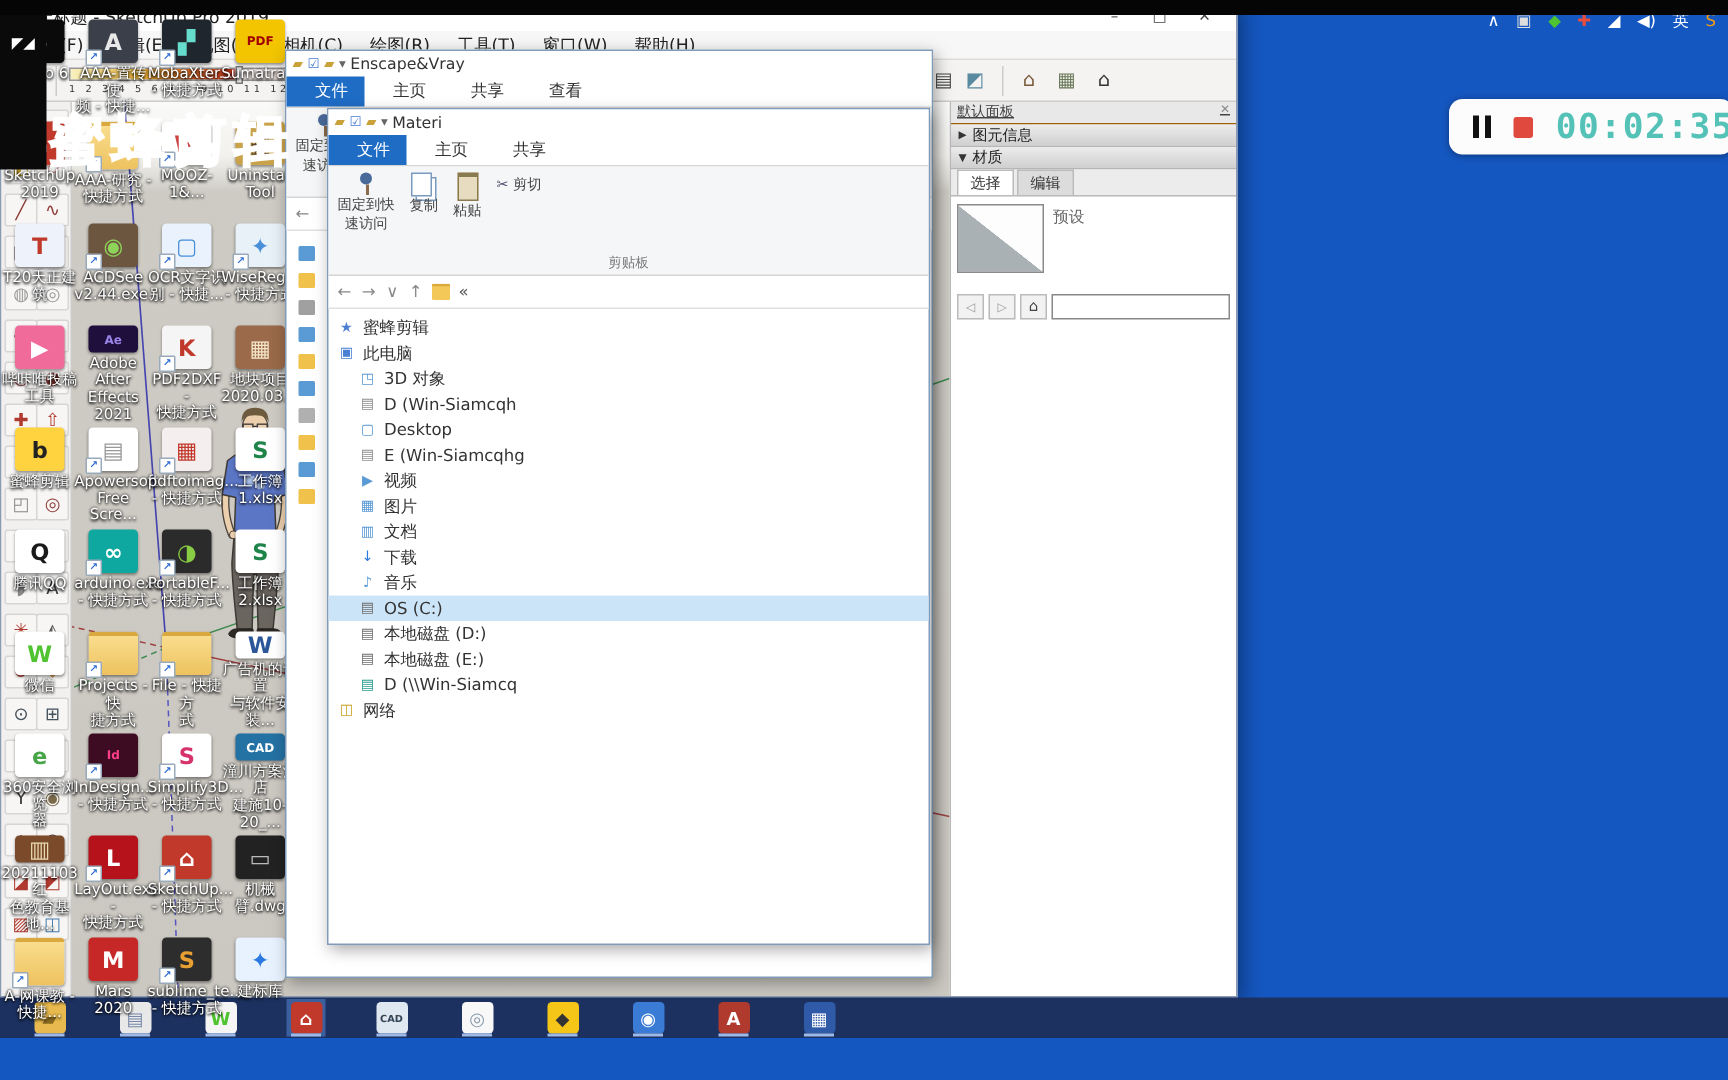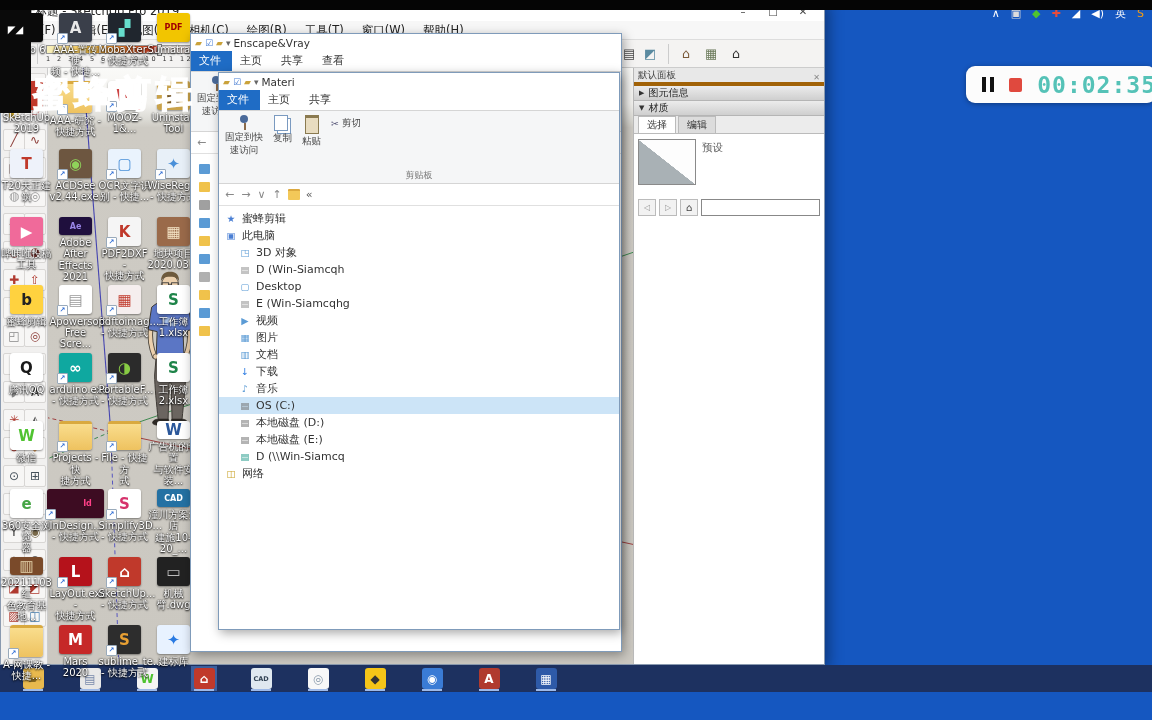--- a/index.html
+++ b/index.html
@@ -32,21 +32,21 @@
     -webkit-text-stroke:1.6px #ffffff;text-shadow:0 0 1px #fff;}
 
   
   .win{position:absolute;background:#fff;border:1px solid #7f9bba;box-shadow:2px 3px 10px rgba(0,0,0,.35);}
   .titlebar{height:18px;display:flex;align-items:center;background:#fff;padding:0 4px;gap:3px;
     font-size:10.5px;color:#333;white-space:nowrap;overflow:hidden;}
   .qat{font-size:9px;color:#caa23a;display:flex;gap:3px;align-items:center;}
   .qat .q2{color:#4a7fd4;}
   .tabsrow{height:19px;display:flex;align-items:flex-end;border-bottom:1px solid #d5d5d5;background:#fff;
     font-size:11px;color:#333;}
-  .xtab{padding:2px 11px 3px 8px;text-align:right;}
+  .xtab{padding:2px 11px 3px 19px;text-align:right;}
   .xtab.active{background:#1f6cc5;color:#fff;}
   .ribbon{background:#f5f6f7;border-bottom:1px solid #d5d5d5;display:flex;align-items:flex-start;
     padding:4px 6px 0 6px;gap:10px;position:relative;}
   .rbtn{display:flex;flex-direction:column;align-items:center;font-size:9.5px;color:#444;line-height:1.15;gap:2px;}
   .pinicon{width:14px;height:15px;position:relative;}
   .pinicon::before{content:"";position:absolute;left:3px;top:0;width:8px;height:8px;border-radius:50%;
     background:#4a6a9a;}
   .pinicon::after{content:"";position:absolute;left:6.5px;top:8px;width:2px;height:7px;background:#8a6a4a;}
   .pagesicon{width:12px;height:14px;background:#fff;border:1px solid #7a9ac0;box-shadow:3px 3px 0 -1px #fff,3px 3px 0 0 #7a9ac0;margin-right:3px;}
   .clipicon{width:12px;height:15px;background:#e8dcc0;border:1px solid #8a7a50;border-top:3px solid #8a7a50;}
@@ -98,22 +98,22 @@
   #su-body{flex:1;display:flex;min-height:0;}
   #toolpalette{width:46px;background:#f1f0ef;border-right:1px solid #ccc;display:grid;
     grid-template-columns:21px 21px;grid-auto-rows:28px;justify-content:center;padding-top:2px;flex:none;}
   .tool{width:20px;height:20px;margin:auto;background:#f7f6f5;border:1px solid #d8d6d4;border-radius:2px;
     display:flex;align-items:center;justify-content:center;font-size:12px;}
   #canvas{flex:1;position:relative;min-width:0;
     background:linear-gradient(180deg,#fafaf8 0%,#f2f1ee 6%,#dcdbd5 8.6%,#cecbc4 10%,#cbc8c1 100%);}
   #canvas svg{position:absolute;left:0;top:0;width:100%;height:100%;}
   
   #tray{width:190px;background:#fff;border-left:1px solid #bbb;flex:none;display:flex;flex-direction:column;}
-  #tray-header{height:14px;background:#e8e8e8;border-bottom:4px solid #a16207;display:flex;align-items:flex-end;
-    font-size:9.5px;color:#444;padding:0 4px;justify-content:space-between;}
+  #tray-header{height:14px;background:#e8e8e8;border-bottom:1px solid #a16207;display:flex;align-items:flex-start;
+    font-size:9.5px;color:#444;padding:0 4px;justify-content:space-between;text-decoration:underline;}
   .sectionbar{height:14px;background:linear-gradient(#ececec,#cfcfcf);border-bottom:1px solid #b5b5b5;
     display:flex;align-items:center;font-size:10px;color:#222;padding:0 5px;gap:4px;}
   .secarrow{font-size:7px;color:#333;}
   #mat-content{height:56px;display:flex;padding:5px 4px 0 4px;gap:6px;}
   #mat-thumb{width:56px;height:44px;border:1px solid #8a8a8a;
     background:linear-gradient(to top right,#a9b1b5 49.6%,#fdfdfd 50%);}
   #mat-name{font-size:10.5px;color:#666;padding-top:2px;}
   #mat-tabs{height:17px;display:flex;align-items:flex-end;border-bottom:1px solid #bbb;background:#ececec;
     padding-left:4px;gap:2px;font-size:10px;color:#333;}
   .mtab{padding:1px 8px;border:1px solid #bbb;border-bottom:none;background:#dcdcdc;}
@@ -465,21 +465,21 @@
           <span>e</span>
 
         </div>
         <div class="dlabel">
           <div>360安全浏览</div>
           <div>器</div>
         </div>
       </div>
 
       <div class="dicon">
-        <div class="dbox fs" style="background: rgb(61, 12, 34); color: rgb(255, 64, 136); padding-left: 24px;">
+        <div class="dbox fs" style="background: rgb(61, 12, 34); color: rgb(255, 64, 136);">
           <span>Id</span>
           <span class="sc show"></span>
         </div>
         <div class="dlabel">
           <div>InDesign...</div>
           <div>- 快捷方式</div>
         </div>
       </div>
 
       <div class="dicon">

